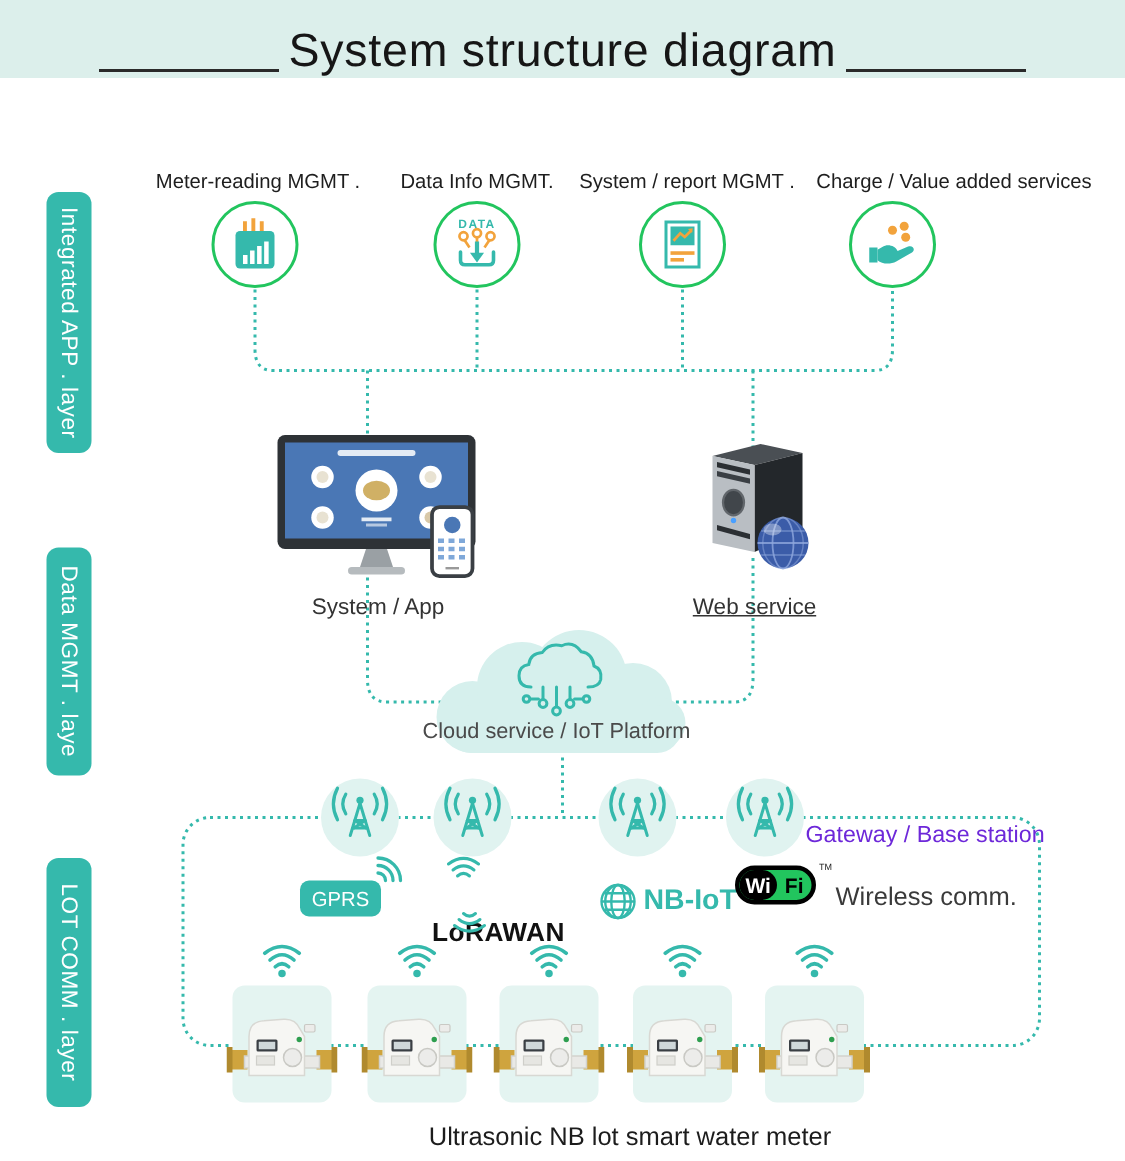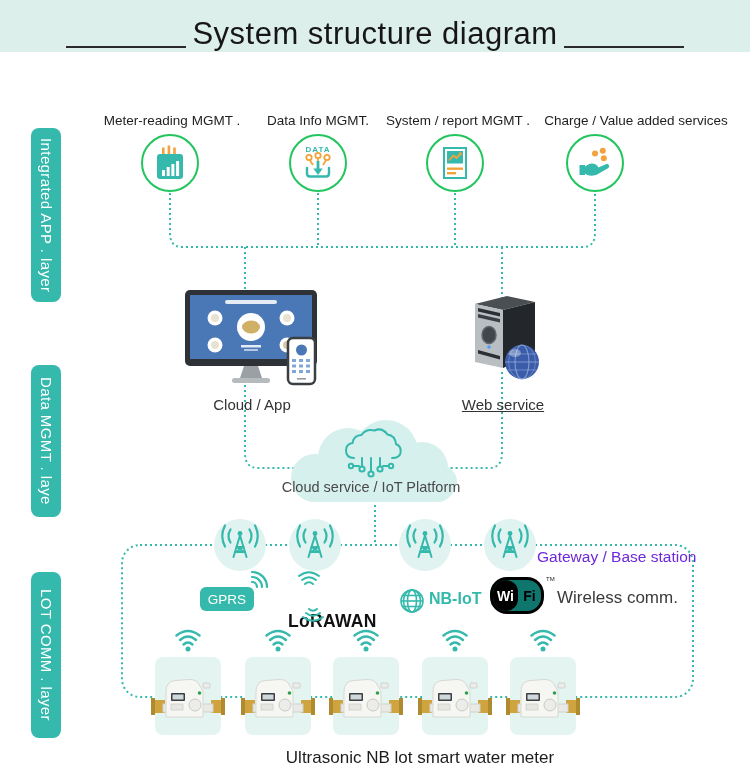--- a/index.html
+++ b/index.html
@@ -44,23 +44,23 @@
   .gateway-label{position:absolute;left:537px;top:548px;font-size:15.5px;color:#6d28d9;z-index:2;}
 
   
   .gprs-badge{position:absolute;left:200px;top:587px;width:54px;height:24px;background:var(--teal);
     border-radius:6px;color:#fff;font-size:13.5px;display:flex;align-items:center;justify-content:center;z-index:2;}
   .gprs-arcs{position:absolute;left:250px;top:570px;z-index:2;}
   .lora-text{position:absolute;left:288px;top:587px;font-size:17.5px;font-weight:bold;color:#111;letter-spacing:.3px;z-index:2;margin-top:24px;}
   .lora-arcs-top{position:absolute;left:296px;top:570px;z-index:2;}
   .lora-arcs-bot{position:absolute;left:300px;top:607px;transform:scaleY(-1);z-index:2;}
   .nbiot-globe{position:absolute;left:399px;top:588px;z-index:2;}
-  .nbiot-text{position:absolute;left:429px;top:590px;font-size:16px;font-weight:bold;color:var(--teal);z-index:2;}
-  .wifi-logo{position:absolute;left:490px;top:577px;width:54px;height:37px;border:3px solid #000;border-radius:17px;
-    background:#0f766e;display:flex;overflow:hidden;z-index:2;}
+  .nbiot-text{position:absolute;left:429px;top:590px;font-size:19px;font-weight:bold;color:var(--teal);z-index:2;}
+  .wifi-logo{position:absolute;left:490px;top:577px;width:54px;height:26px;border:3px solid #000;border-radius:17px;
+    background:#22c55e;display:flex;overflow:hidden;z-index:2;}
   .wifi-left{width:52%;background:#000;color:#fff;display:flex;align-items:center;justify-content:center;
     font-size:14px;font-weight:bold;border-radius:0 12px 12px 0;}
   .wifi-right{width:48%;color:#000;display:flex;align-items:center;justify-content:center;font-size:14px;font-weight:bold;}
   .wifi-tm{position:absolute;left:546px;top:576px;font-size:6px;color:#222;z-index:2;}
   .wireless-label{position:absolute;left:557px;top:588px;font-size:17px;color:#3a3a3a;z-index:2;}
 
   
   .meter-group{position:absolute;width:66px;z-index:2;}
   .meter-wifi{position:absolute;left:18px;top:0;}
   .meter-tile{position:absolute;left:0;top:28px;width:66px;height:78px;background:var(--tile);border-radius:8px;}
@@ -179,21 +179,21 @@
         <rect x="109" y="76.5" width="4" height="3"></rect>
           <rect x="116" y="76.5" width="4" height="3"></rect>
           <rect x="123" y="76.5" width="4" height="3"></rect>
         <rect x="109" y="82" width="4" height="3"></rect>
           <rect x="116" y="82" width="4" height="3"></rect>
           <rect x="123" y="82" width="4" height="3"></rect>
       </g>
       <rect x="114" y="90" width="9" height="1.6" fill="#999"></rect>
     </g>
   </svg>
-  <div class="dev-label" style="left:192px;top:396px;width:120px;">Cloud / App</div>
+  <div class="dev-label" style="left:192px;top:396px;width:120px;">System / App</div>
 
   <svg class="abs" style="left:465px;top:292px;" width="80" height="92" viewBox="0 0 80 92">
     <polygon points="10,12 42,4 70,10 38,18" fill="#4a4f54"></polygon>
     <polygon points="38,18 70,10 70,62 38,76" fill="#23272b"></polygon>
     <polygon points="10,12 38,18 38,76 10,70" fill="#b9bec3"></polygon>
     <polygon points="13,16 35,21 35,24.5 13,19.5" fill="#2b2f33"></polygon>
     <polygon points="13,22 35,27 35,30.5 13,25.5" fill="#3a3f44"></polygon>
     <polygon points="24,34 24,54 24,54" fill="none"></polygon>
     <ellipse cx="24" cy="43" rx="7" ry="8.5" fill="#41464b" stroke="#61666b" stroke-width="1.5"></ellipse>
     <circle cx="24" cy="55" r="1.8" fill="#4aa0ff"></circle>

